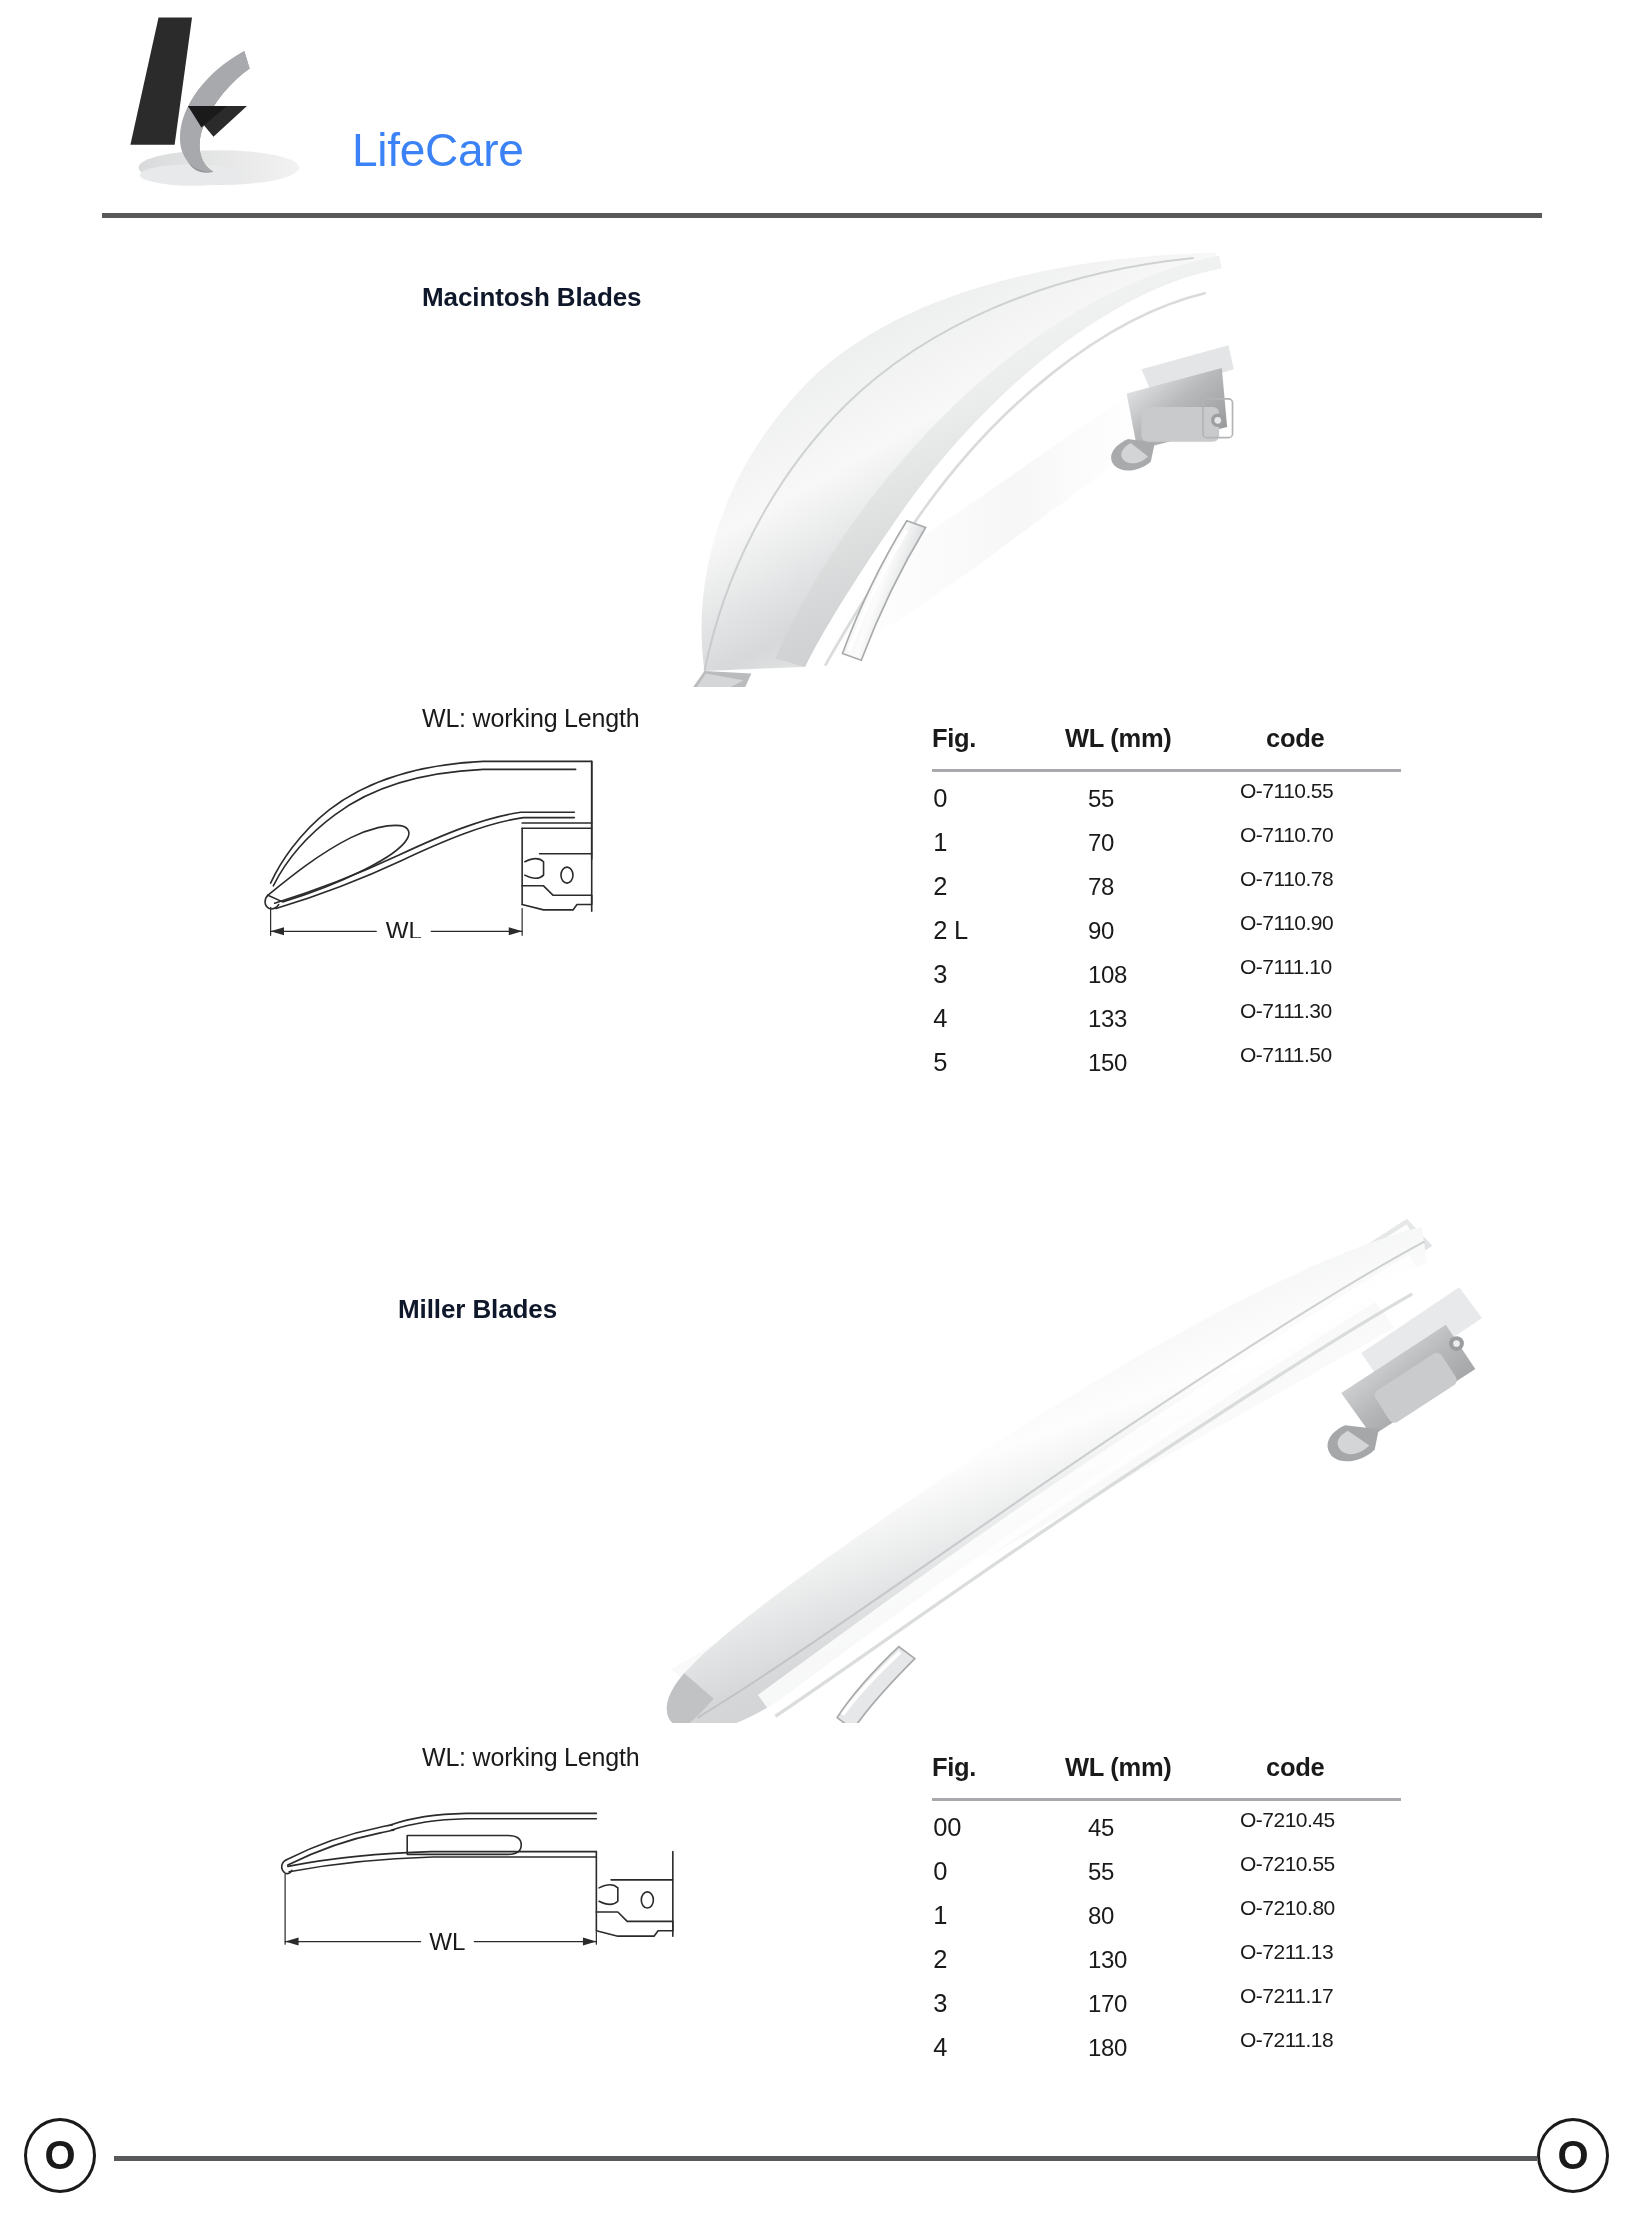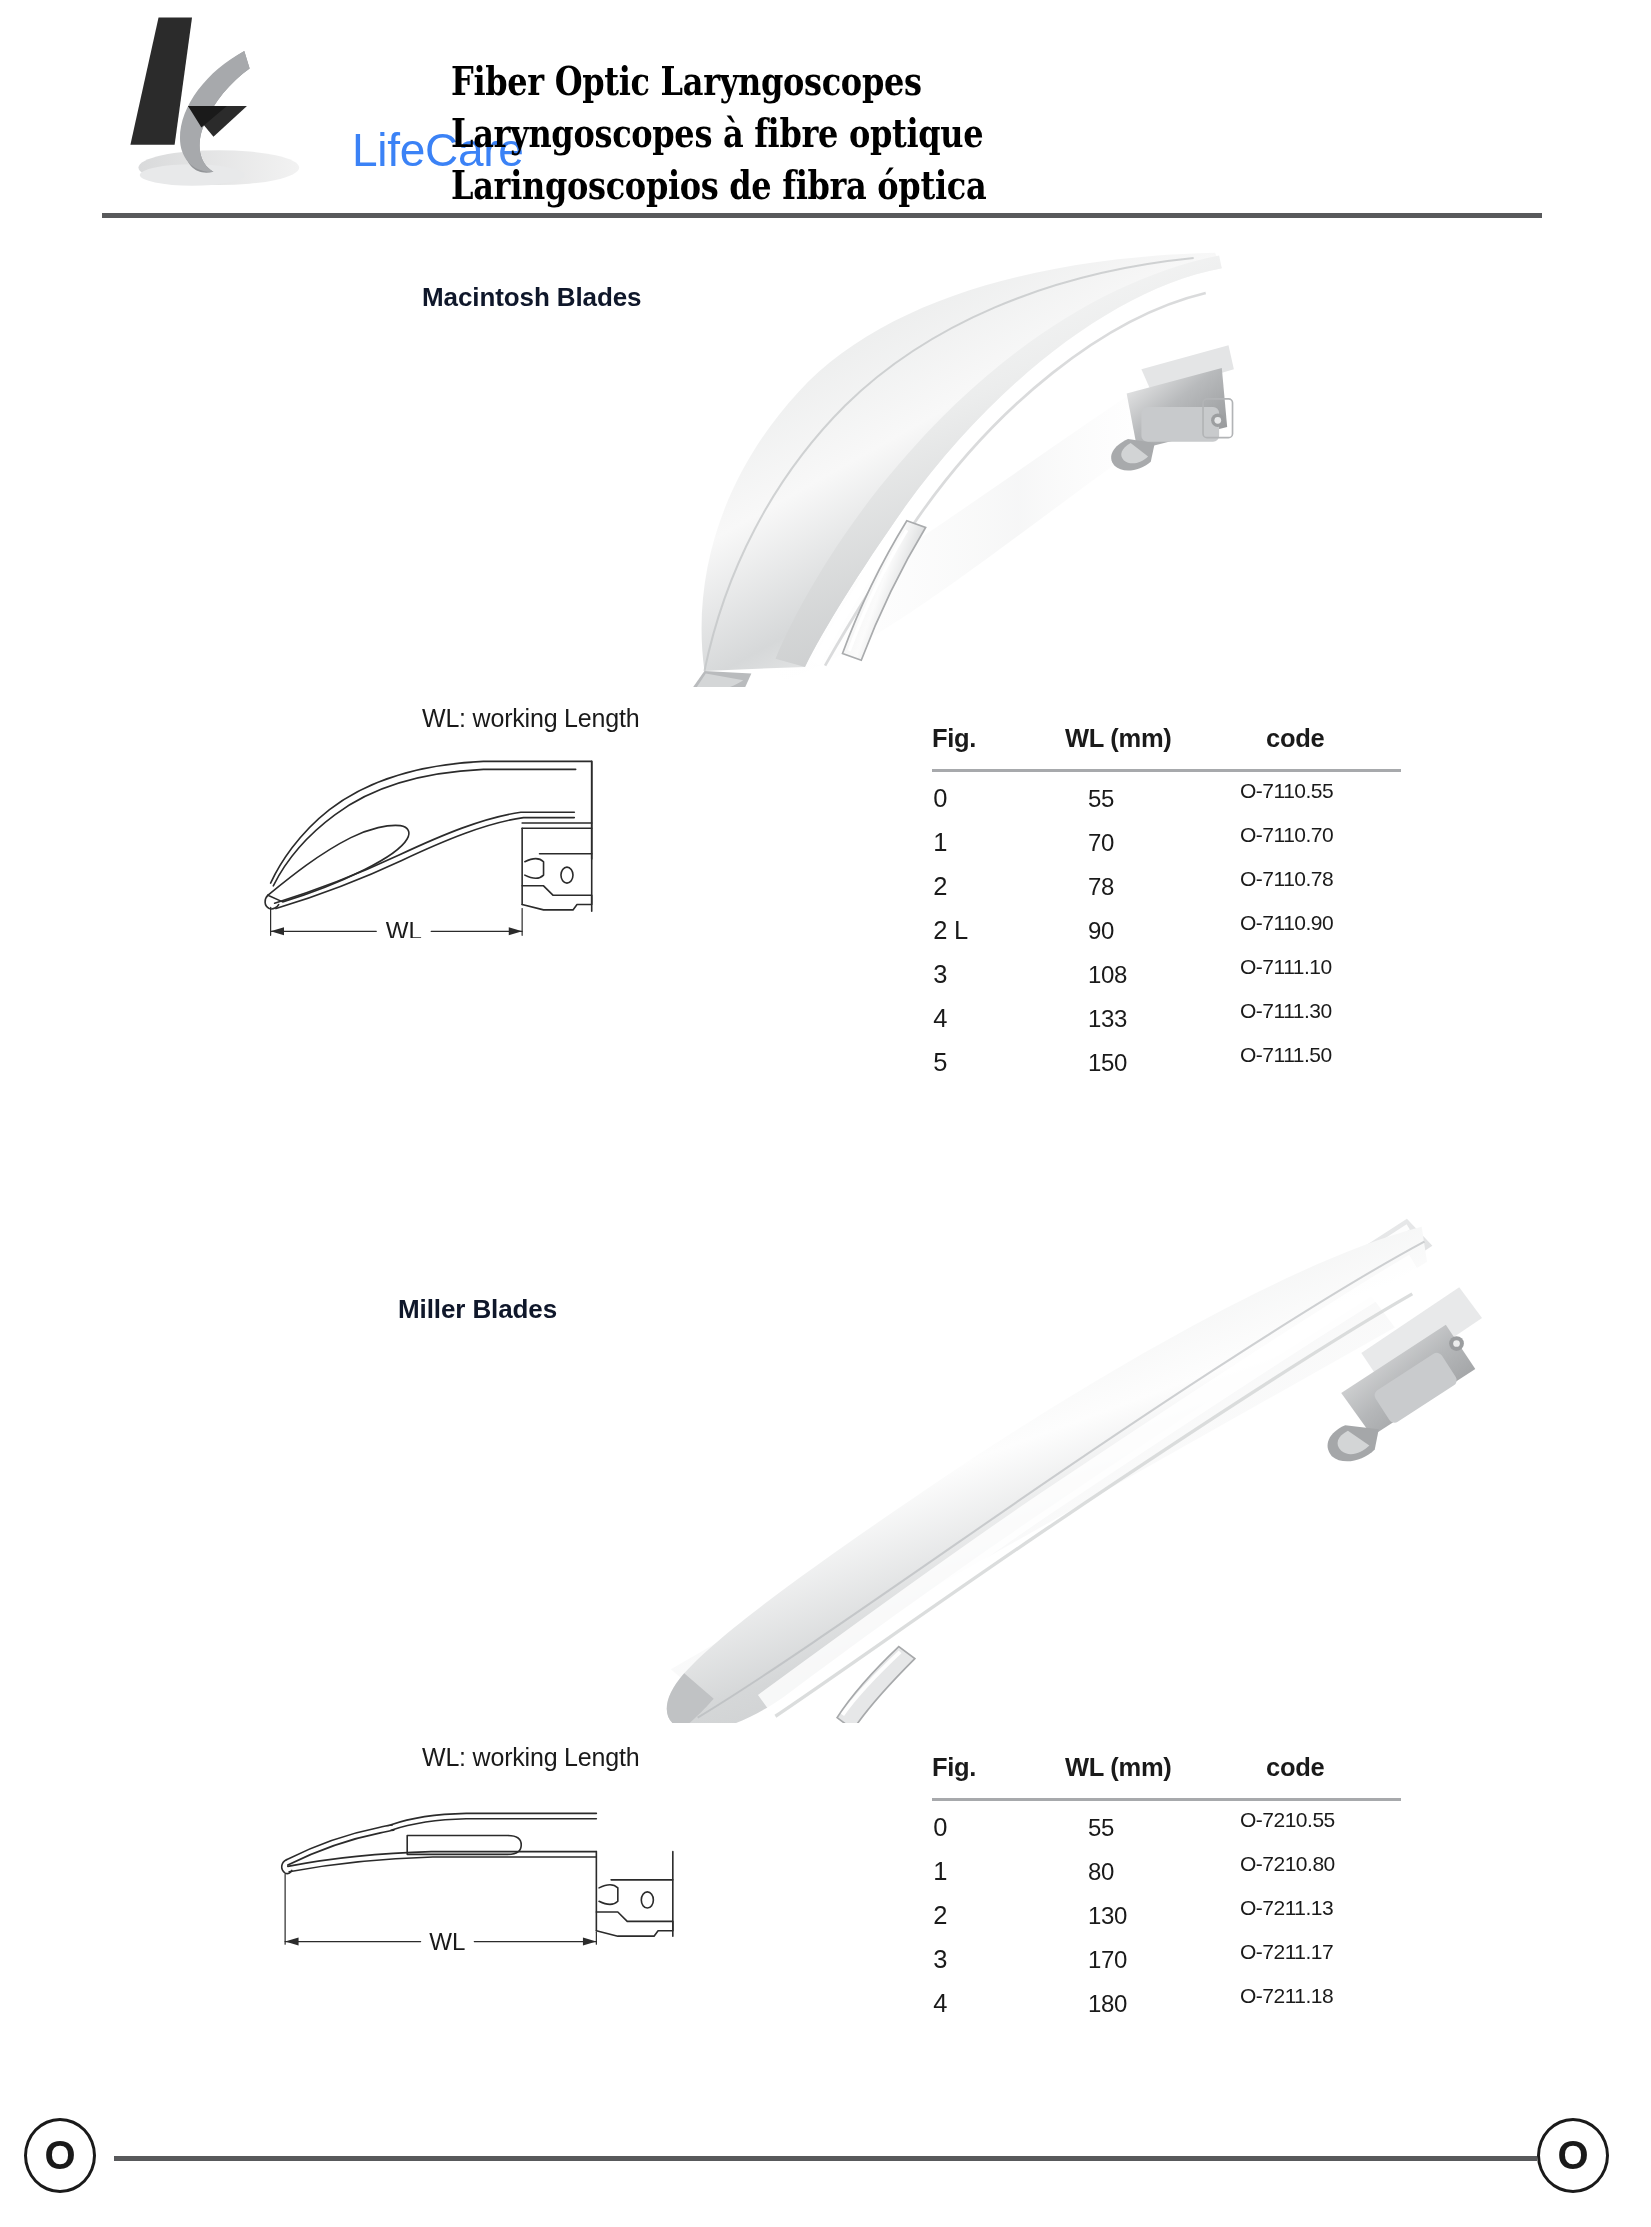--- a/index.html
+++ b/index.html
@@ -213,25 +213,20 @@
         <path d="M196,58 L204,84 C176,104 150,134 136,168
                  C124,196 128,226 150,238 C120,240 100,218 100,188
                  C100,140 140,88 196,58 Z" fill="#a7a9ac"></path>
 
         <polygon points="112,140 200,140 150,186" fill="#2b2b2b"></polygon>
         <polygon points="112,140 170,140 132,172" fill="#1a1a1a"></polygon>
       </svg>
       <div id="logo-wordmark">LifeCare</div>
     </div>
 
-    <div id="titles">
-      <div class="title-line">Fiber Optic Laryngoscopes</div>
-      <div class="title-line">Laryngoscopes à fibre optique</div>
-      <div class="title-line">Laringoscopios de fibra óptica</div>
-    </div>
 
     <div id="header-rule"></div>
   </div>
 
   <div class="section-label" style="left:422px; top:282px;">Macintosh Blades</div>
 
   <svg class="photo" style="left:644px; top:238px;" width="590" height="449" viewBox="0 0 880 670">
     <defs>
       <linearGradient id="mBody" x1="0.15" y1="0" x2="0.85" y2="1">
         <stop offset="0%" stop-color="#fdfdfd"></stop>
@@ -496,20 +491,25 @@
 
   <div class="spec-table" style="left:932px; top:1753px;">
     <div class="spec-head">
       <div class="th th-fig">Fig.</div>
       <div class="th th-wl">WL (mm)</div>
       <div class="th th-code">code</div>
     </div>
     <div class="spec-rule"></div>
 
     <div class="spec-row">
+      <div class="cell cell-fig">00</div>
+      <div class="cell cell-wl">45</div>
+      <div class="cell cell-code">O-7210.45</div>
+    </div>
+    <div class="spec-row">
       <div class="cell cell-fig">0</div>
       <div class="cell cell-wl">55</div>
       <div class="cell cell-code">O-7210.55</div>
     </div>
     <div class="spec-row">
       <div class="cell cell-fig">1</div>
       <div class="cell cell-wl">80</div>
       <div class="cell cell-code">O-7210.80</div>
     </div>
     <div class="spec-row">

